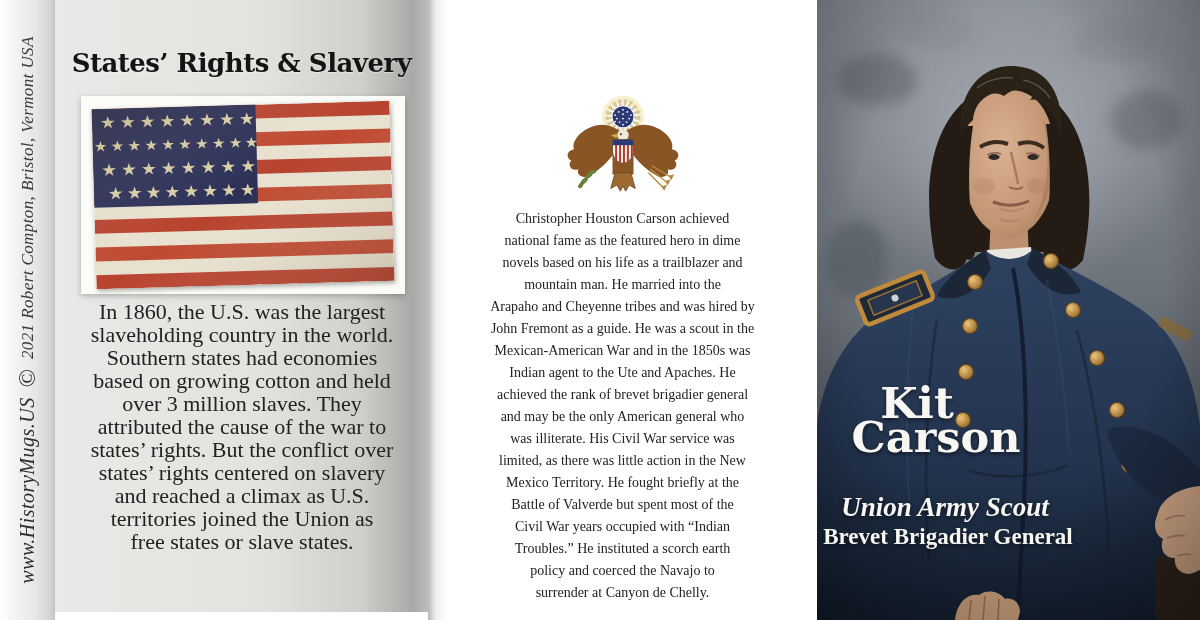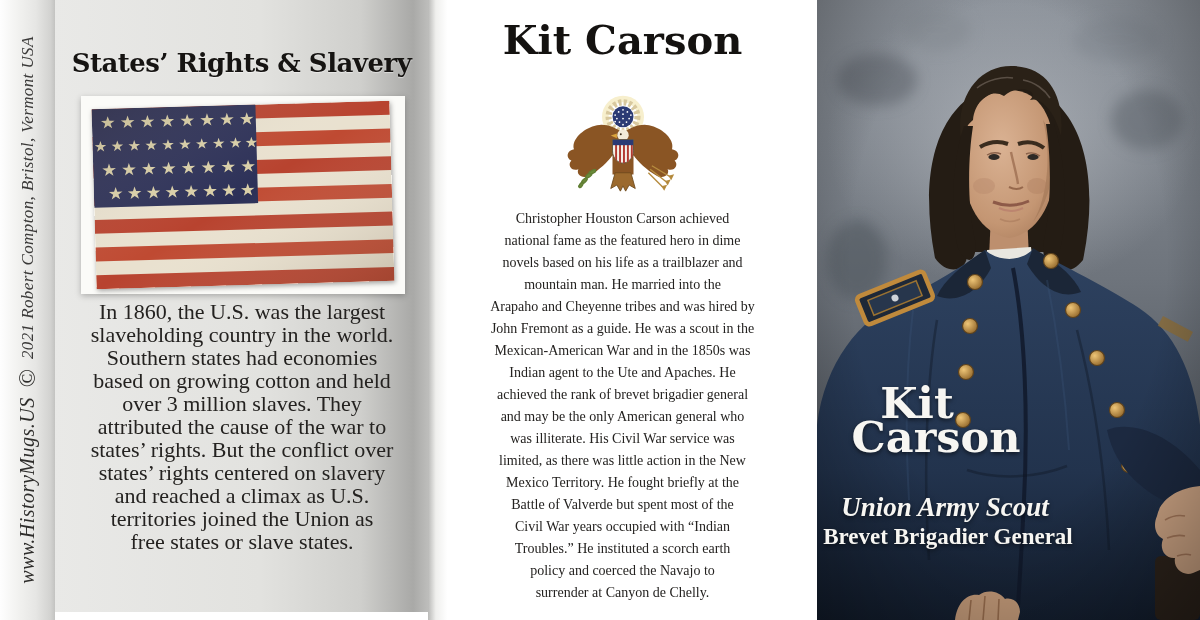--- a/index.html
+++ b/index.html
@@ -156,21 +156,20 @@
 over 3 million slaves.  They
 attributed the cause of the war to
 states’ rights.  But the conflict over
 states’ rights centered on slavery
 and reached a climax as U.S.
 territories joined the Union as
 free states or slave states.</div>
   </div>
 
   <div class="mid-card">
-    <div class="mid-title">Kit Carson</div>
 
     <div class="seal-wrap">
       <svg width="132" height="112" viewBox="0 0 150 128">
         <defs>
           <clipPath id="shieldClip">
               <path d="M63,52 h24 v13 c0,9 -7,14 -12,14 c-5,0 -12,-5 -12,-14 Z"></path>
             </clipPath>
         </defs>
         <circle cx="75" cy="26" r="24" fill="#f7efcd"></circle>
         <circle cx="75" cy="26" r="16.5" fill="#ffffff" stroke="#d8c89e" stroke-width="7" stroke-dasharray="3.5 2.5"></circle>

